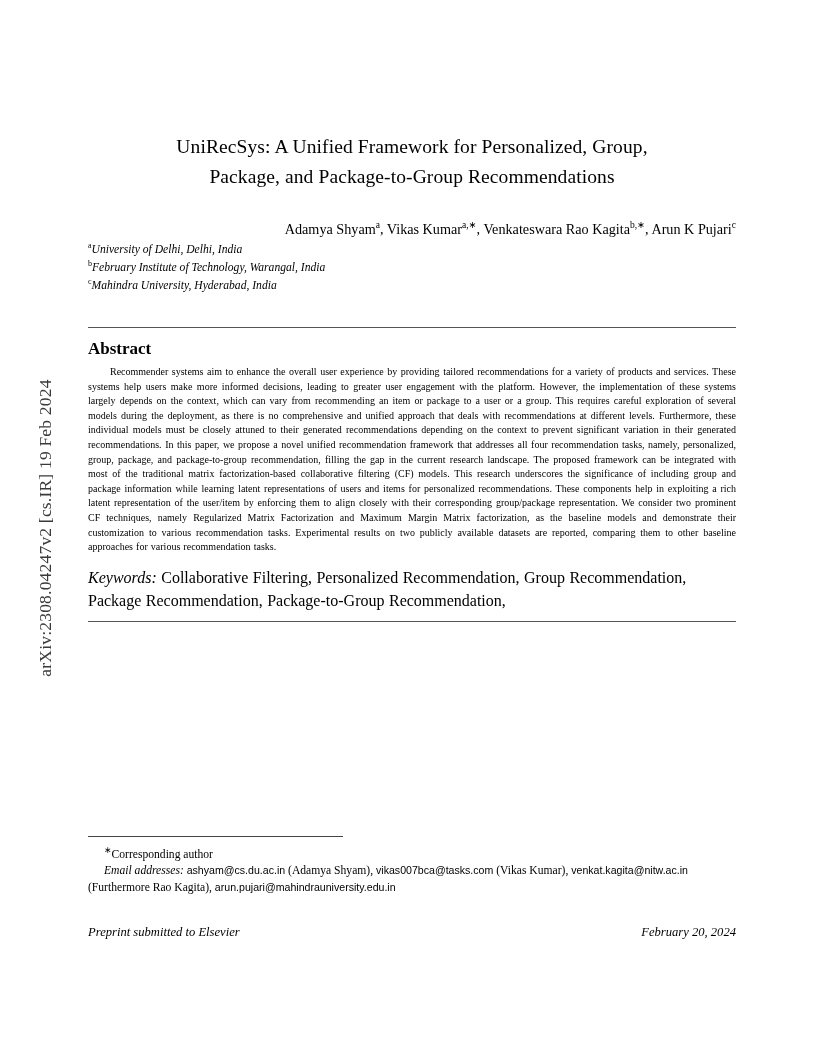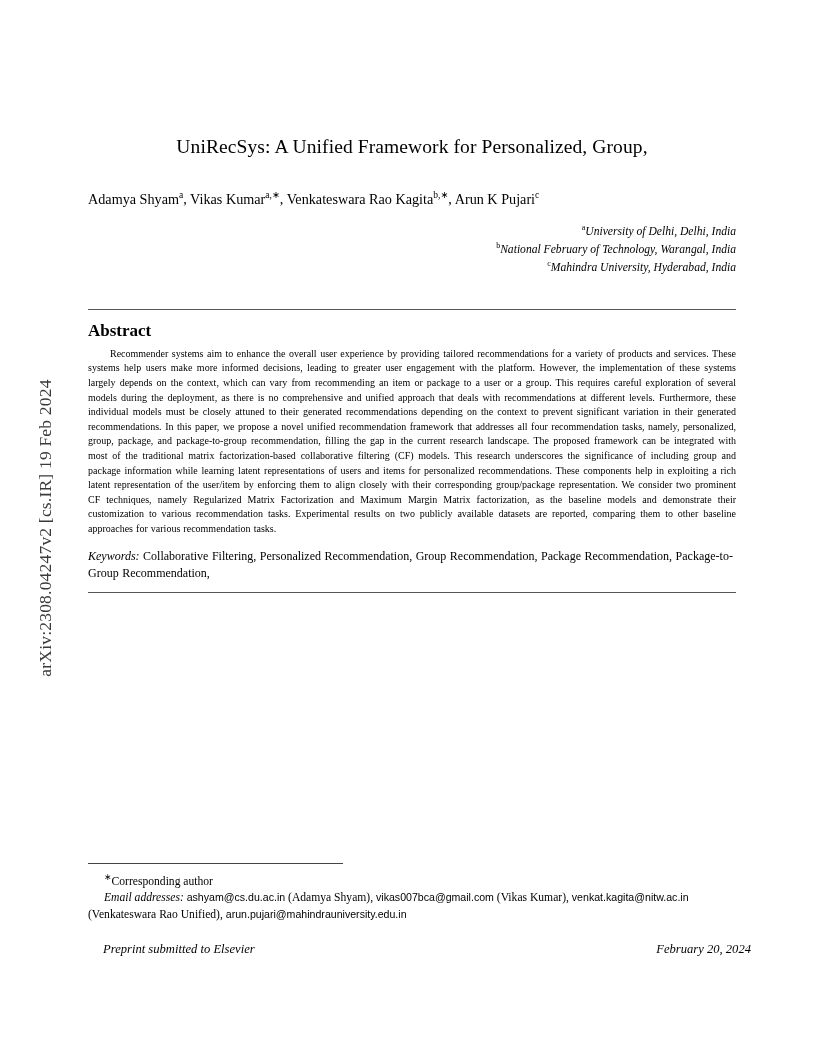--- a/index.html
+++ b/index.html
@@ -49,29 +49,29 @@
   .title {
     margin-top: 132px;
     text-align: center;
     font-size: 19.5px;
     line-height: 1.55;
     letter-spacing: 0.1px;
   }
 
   .authors {
     margin-top: 26px;
-    text-align: left;
+    text-align: right;
     font-size: 14.2px;
     line-height: 1.5;
   }
   .authors sup { font-size: 9.5px; }
 
   .affils {
-    margin-top: 12px;
-    text-align: right;
+    margin-top: 0;
+    text-align: left;
     font-style: italic;
     font-size: 11.6px;
     line-height: 1.38;
   }
   .affils sup { font-style: normal; font-size: 8px; }
 
   .rule {
     border: none;
     border-top: 1px solid #555;
     margin: 0;
@@ -90,34 +90,34 @@
     text-align: justify;
     text-justify: inter-word;
     font-size: 10px;
     line-height: 1.46;
     text-indent: 22px;
     word-spacing: 0.6px;
   }
 
   .keywords {
     margin-top: 11px;
-    font-size: 12px;
+    font-size: 16px;
     line-height: 1.46;
     text-align: left;
     word-spacing: 0.5px;
   }
   .keywords .kw-label {
     font-style: italic;
   }
 
   
   .footnote-block {
     position: absolute;
     left: 0;
-    top: 863px;
+    top: 836px;
     width: 648px;
     font-size: 11.6px;
     line-height: 1.42;
   }
   .footnote-rule {
     width: 255px;
     border: none;
     border-top: 0.8px solid #444;
     margin: 0 0 7px 0;
   }
@@ -126,53 +126,53 @@
   .fn-star { font-size: 9px; vertical-align: super; }
   .mono {
     font-family: Liberation Sans, sans-serif;
     font-size: 10.6px;
   }
   .ital { font-style: italic; }
 
   
   .footer {
     position: absolute;
-    left: 15px;
+    left: 0;
     top: 925px;
     width: 648px;
     font-style: italic;
     font-size: 12.6px;
     display: flex;
     justify-content: space-between;
-    margin-top: 17px;
   }
 </style>
 </head>
 <body>
 
 <div id="arxiv-stamp">
   <div class="vtext">arXiv:2308.04247v2  [cs.IR]  19 Feb 2024</div>
 </div>
 
 <div id="paper">
 
   <div class="title">
     <div>UniRecSys:  A Unified Framework for Personalized, Group,</div>
+    <div>Package, and Package-to-Group Recommendations</div>
   </div>
 
   <div class="authors">
     <span><span>Adamya Shyam</span><sup>a</sup></span>,
     <span><span>Vikas Kumar</span><sup>a,∗</sup></span>,
     <span><span>Venkateswara Rao Kagita</span><sup>b,∗</sup></span>,
     <span><span>Arun K Pujari</span><sup>c</sup></span>
   </div>
 
   <div class="affils">
     <div><sup>a</sup><span>University of Delhi, Delhi, India</span></div>
-    <div><sup>b</sup><span>National February of Technology, Warangal, India</span></div>
+    <div><sup>b</sup><span>February Institute of Technology, Warangal, India</span></div>
     <div><sup>c</sup><span>Mahindra University, Hyderabad, India</span></div>
   </div>
 
   <hr class="rule rule-top">
 
   <div class="abstract-head">Abstract</div>
 
   <div class="abstract-body">Recommender systems aim to enhance the overall user experience by providing tailored recommendations for a variety of products and services. These systems help users make more informed decisions, leading to greater user engagement with the platform. However, the implementation of these systems largely depends on the context, which can vary from recommending an item or package to a user or a group. This requires careful exploration of several models during the deployment, as there is no comprehensive and unified approach that deals with recommendations at different levels. Furthermore, these individual models must be closely attuned to their generated recommendations depending on the context to prevent significant variation in their generated recommendations. In this paper, we propose a novel unified recommendation framework that addresses all four recommendation tasks, namely, personalized, group, package, and package-to-group recommendation, filling the gap in the current research landscape. The proposed framework can be integrated with most of the traditional matrix factorization-based collaborative filtering (CF) models. This research underscores the significance of including group and package information while learning latent representations of users and items for personalized recommendations. These components help in exploiting a rich latent representation of the user/item by enforcing them to align closely with their corresponding group/package representation. We consider two prominent CF techniques, namely Regularized Matrix Factorization and Maximum Margin Matrix factorization, as the baseline models and demonstrate their customization to various recommendation tasks. Experimental results on two publicly available datasets are reported, comparing them to other baseline approaches for various recommendation tasks.</div>
 
   <div class="keywords">
@@ -182,24 +182,24 @@
 
   <hr class="rule rule-bottom">
 
   <div class="footnote-block">
     <hr class="footnote-rule">
     <div class="fn-line fn-indent"><span class="fn-star">∗</span><span>Corresponding author</span></div>
     <div class="fn-line fn-indent">
       <span class="ital">Email addresses:</span>
       <span class="mono">ashyam@cs.du.ac.in</span>
       <span>(Adamya Shyam),</span>
-      <span class="mono">vikas007bca@gmail.com</span>
+      <span class="mono">vikas007bca@tasks.com</span>
       <span>(Vikas Kumar),</span>
       <span class="mono">venkat.kagita@nitw.ac.in</span>
-      <span>(Venkateswara Rao Unified),</span>
+      <span>(Furthermore Rao Kagita),</span>
       <span class="mono">arun.pujari@mahindrauniversity.edu.in</span>
     </div>
   </div>
 
   <div class="footer">
     <span>Preprint submitted to Elsevier</span>
     <span>February 20, 2024</span>
   </div>
 
 </div>

